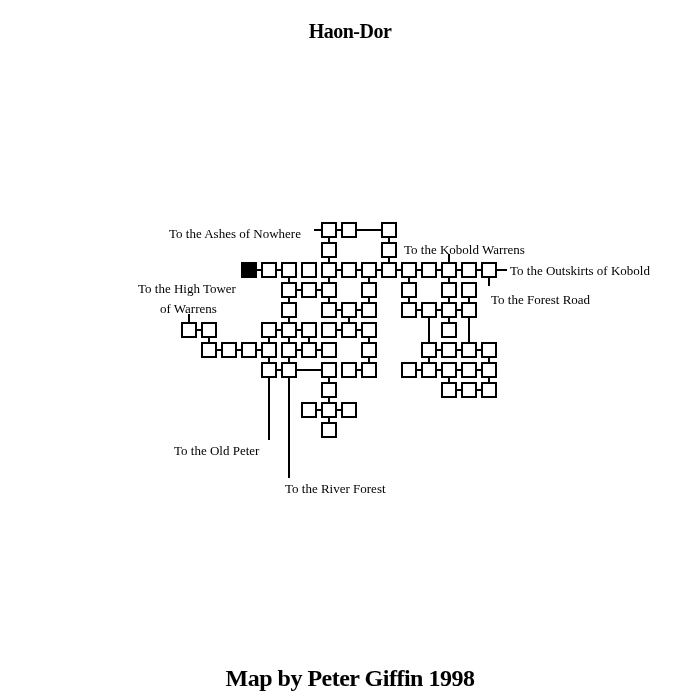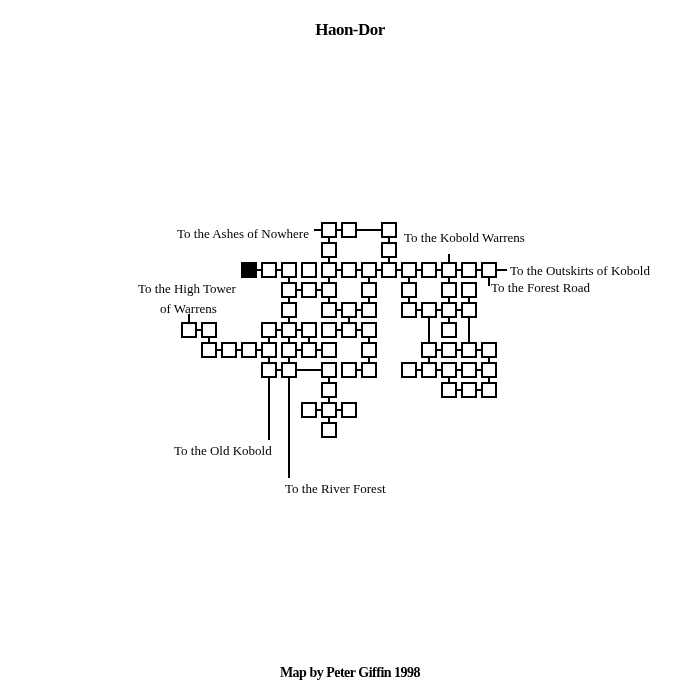--- a/index.html
+++ b/index.html
@@ -1,18 +1,18 @@
 <!DOCTYPE html>
 <html><head>
 <meta charset="utf-8">
 <style>
   html, body { margin:0; padding:0; background:#ffffff; }
   body { width:700px; height:700px; position:relative; overflow:hidden; font-family:"Liberation Serif", "DejaVu Serif", serif; color:#000; }
-  .title { position:absolute; left:0; width:700px; top:20px; text-align:center; font-weight:bold; font-size:17px; letter-spacing:-0.5px; }
-  .credit { position:absolute; left:0; width:700px; top:665px; text-align:center; font-weight:bold; font-size:14px; letter-spacing:-0.5px; }
+  .title { position:absolute; left:0; width:700px; top:20px; text-align:center; font-weight:bold; font-size:20px; letter-spacing:-0.5px; }
+  .credit { position:absolute; left:0; width:700px; top:665px; text-align:center; font-weight:bold; font-size:24px; letter-spacing:-0.5px; }
   svg.map { position:absolute; left:0; top:0; }
   .lbl { position:absolute; font-size:13px; white-space:nowrap; line-height:15px; }
 </style>
 </head>
 <body>
 
 <div class="title">Haon-Dor</div>
 
 <svg class="map" id="map" width="700" height="700" xmlns="http://www.w3.org/2000/svg">
     <line x1="329" y1="230" x2="349" y2="230" stroke="#000000" stroke-width="2"></line>
@@ -167,22 +167,22 @@
     <rect x="322" y="383" width="14" height="14" fill="#ffffff" stroke="#000000" stroke-width="2"></rect>
     <rect x="442" y="383" width="14" height="14" fill="#ffffff" stroke="#000000" stroke-width="2"></rect>
     <rect x="462" y="383" width="14" height="14" fill="#ffffff" stroke="#000000" stroke-width="2"></rect>
     <rect x="482" y="383" width="14" height="14" fill="#ffffff" stroke="#000000" stroke-width="2"></rect>
     <rect x="302" y="403" width="14" height="14" fill="#ffffff" stroke="#000000" stroke-width="2"></rect>
     <rect x="322" y="403" width="14" height="14" fill="#ffffff" stroke="#000000" stroke-width="2"></rect>
     <rect x="342" y="403" width="14" height="14" fill="#ffffff" stroke="#000000" stroke-width="2"></rect>
     <rect x="322" y="423" width="14" height="14" fill="#ffffff" stroke="#000000" stroke-width="2"></rect>
   </svg>
 
-<div class="lbl" style="left:177px;top:226px;">To the Ashes of Nowhere</div>
-<div class="lbl" style="left:404px;top:230px;font-family:Liberation Serif, serif;">To the Kobold Warrens</div>
+<div class="lbl" style="left:169px;top:226px;">To the Ashes of Nowhere</div>
+<div class="lbl" style="left:404px;top:242px;font-family:Liberation Serif, serif;">To the Kobold Warrens</div>
 <div class="lbl" style="left:510px;top:263px;">To the Outskirts of Kobold</div>
-<div class="lbl" style="left:491px;top:280px;">To the Forest Road</div>
+<div class="lbl" style="left:491px;top:292px;">To the Forest Road</div>
 <div class="lbl" style="left:138px;top:281px;">To the High Tower</div>
 <div class="lbl" style="left:160px;top:301px;">of Warrens</div>
-<div class="lbl" style="left:174px;top:443px;">To the Old Kobold</div>
+<div class="lbl" style="left:174px;top:443px;">To the Old Peter</div>
 <div class="lbl" style="left:285px;top:481px;">To the River Forest</div>
 
 <div class="credit">Map by Peter Giffin 1998</div>
 
 </body></html>

